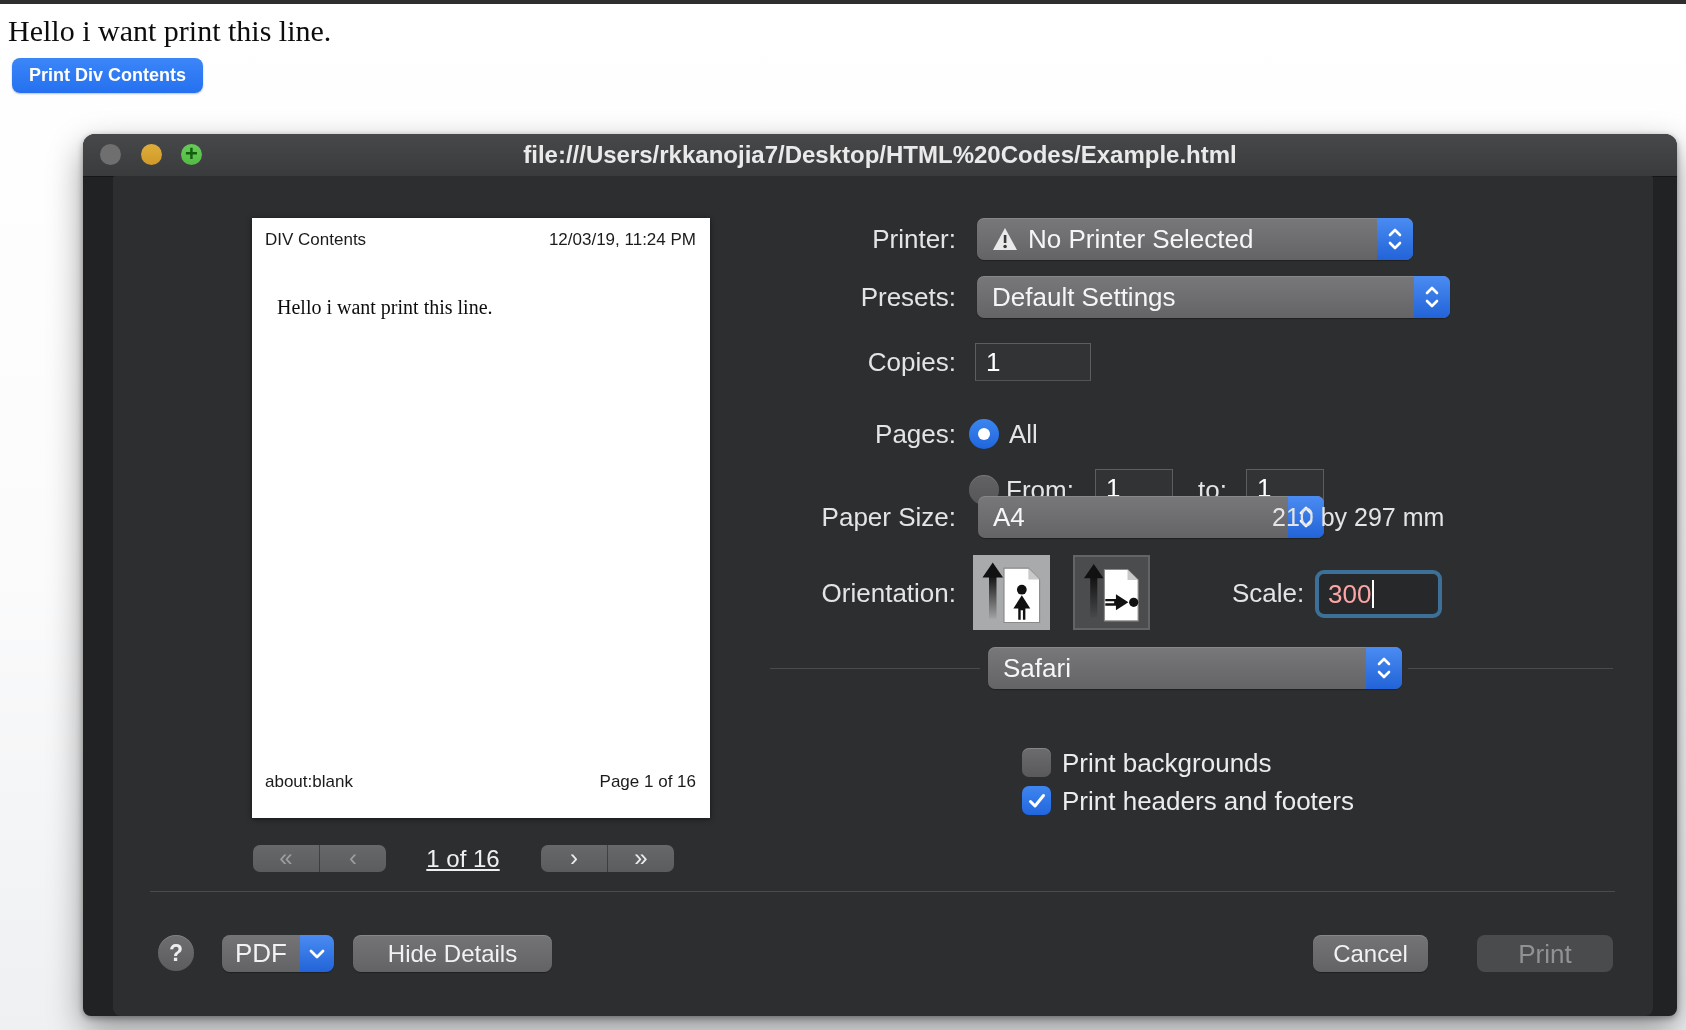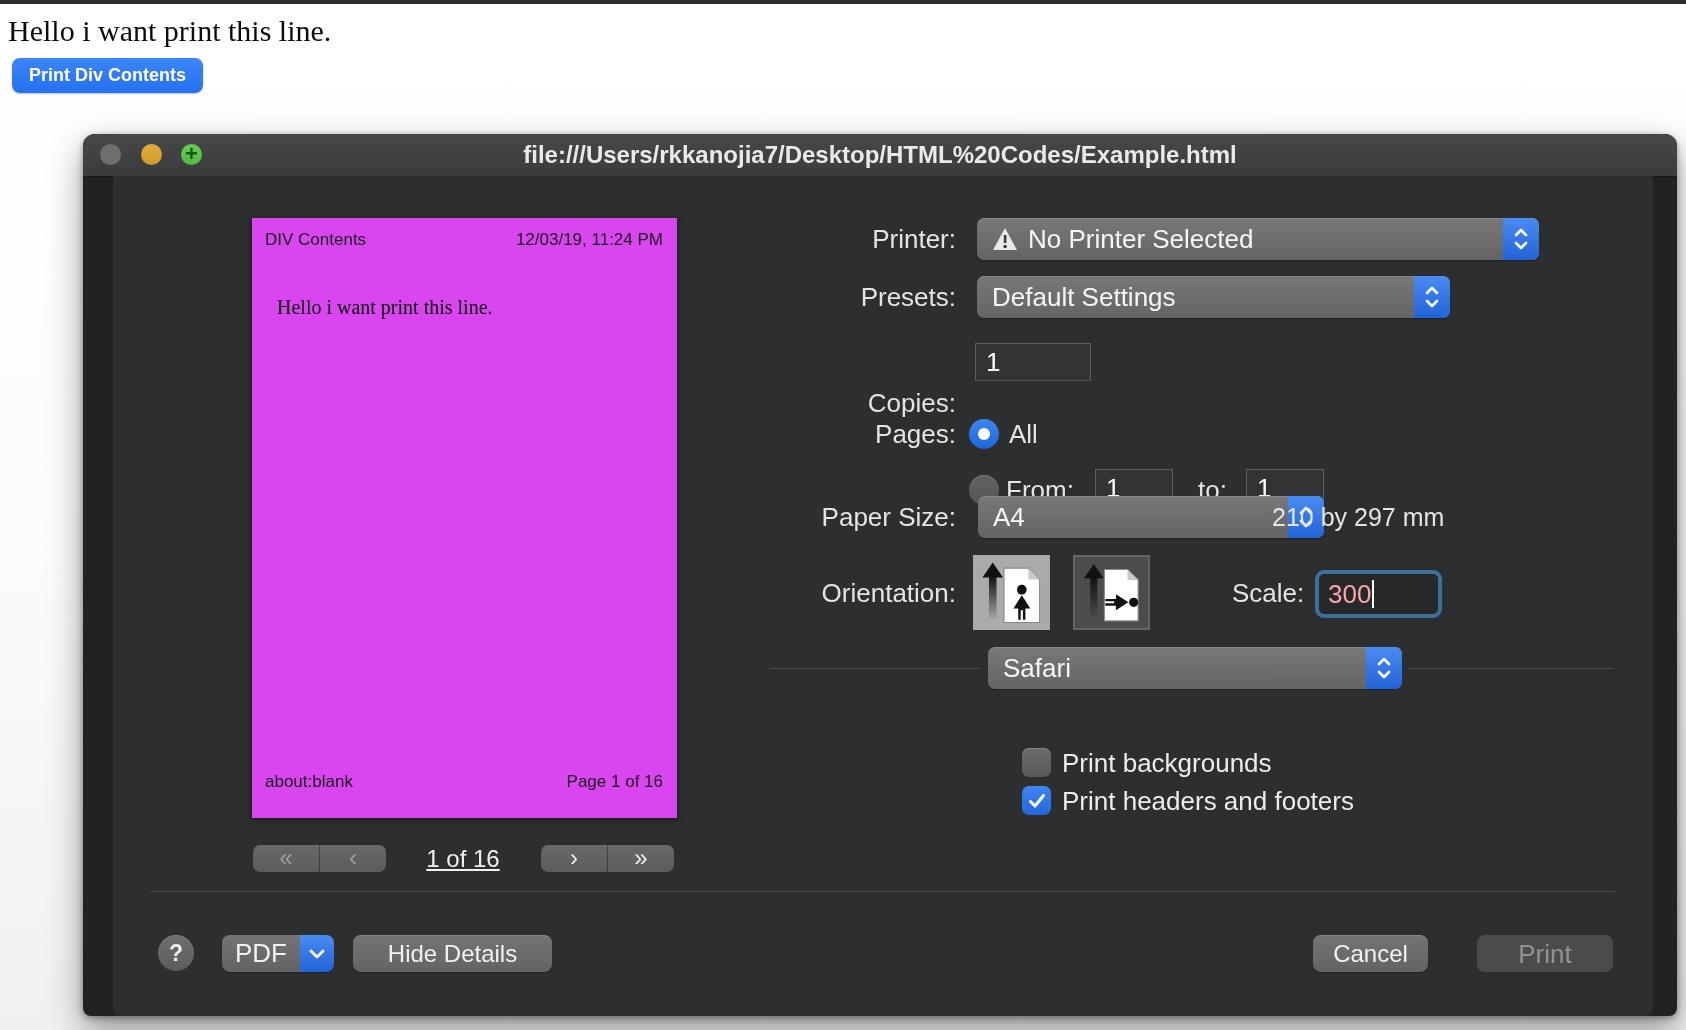--- a/index.html
+++ b/index.html
@@ -28,21 +28,21 @@
   .light-close{left:17px;background:#6f6f70;}
   .light-min{left:58px;background:linear-gradient(180deg,#e0ad3a,#cf9a28);}
   .light-zoom{left:98px;background:linear-gradient(180deg,#66cc55,#53bb45);color:#135c10;
     font-size:22px;line-height:20px;text-align:center;font-weight:700;}
 
   
   .sheet{position:absolute;left:30px;top:42px;width:1540px;height:840px;background:#2d2e30;
     border-radius:2px 2px 8px 8px;}
 
   
-  .preview-page{position:absolute;left:139px;top:42px;width:425px;height:600px;background:#d946ef;
+  .preview-page{position:absolute;left:139px;top:42px;width:458px;height:600px;background:#ffffff;
     box-shadow:0 1px 5px rgba(0,0,0,.55);}
   .pv-row{position:absolute;left:13px;right:14px;display:flex;justify-content:space-between;
     font-size:17px;color:#1b1b1b;}
   .pv-header{top:12px;}
   .pv-footer{bottom:26px;}
   .pv-body{position:absolute;left:25px;top:78px;font-family:"Liberation Serif","DejaVu Serif",serif;
     font-size:20px;color:#0d0d0d;}
 
   
   .seg-group{position:absolute;top:669px;height:27px;width:133px;display:flex;
@@ -147,21 +147,21 @@
         <div class="seg dim">«</div>
         <div class="seg dim">‹</div>
       </div>
       <div class="page-indicator">1 of 16</div>
       <div class="seg-group" style="left:428px;">
         <div class="seg lit">›</div>
         <div class="seg lit">»</div>
       </div>
 
       <div class="flabel" style="top:46px;">Printer:</div>
-      <div class="popup" style="left:864px;top:42px;width:562px;">
+      <div class="popup" style="left:864px;top:42px;width:436px;">
         <span class="popup-text">
           <svg width="26" height="24" viewBox="0 0 26 24">
               <path d="M13 1 L25 23 H1 Z" fill="#e9e9ea"></path>
               <rect x="11.8" y="8" width="2.6" height="8" fill="#3a3a3a"></rect>
               <circle cx="13.1" cy="19.5" r="1.8" fill="#3a3a3a"></circle>
             </svg>
           <span>No Printer Selected</span>
         </span>
         <span class="popup-cap">
           <svg width="16" height="26" viewBox="0 0 16 26">
@@ -177,21 +177,21 @@
             <span>Default Settings</span>
           </span>
         <span class="popup-cap">
           <svg width="16" height="26" viewBox="0 0 16 26">
               <path d="M3 9 L8 4 L13 9" fill="none" stroke="#fff" stroke-width="2.6" stroke-linecap="round" stroke-linejoin="round"></path>
               <path d="M3 17 L8 22 L13 17" fill="none" stroke="#fff" stroke-width="2.6" stroke-linecap="round" stroke-linejoin="round"></path>
             </svg>
         </span>
       </div>
 
-      <div class="flabel" style="top:169px;margin-top:41px;">Copies:</div>
+      <div class="flabel" style="top:169px;">Copies:</div>
       <input class="field" style="left: 862px; top: 167px; width: 116px;" value="1">
 
       <div class="flabel" style="top:241px;">Pages:</div>
       <div class="radio on" style="left:856px;top:243px;"></div>
       <div class="ftext" style="left:896px;top:241px;">All</div>
       <div class="radio off" style="left:856px;top:299px;"></div>
       <div class="ftext" style="left:893px;top:297px;">From:</div>
       <input class="field" style="left: 982px; top: 293px; width: 78px;" value="1">
       <div class="ftext" style="left:1085px;top:297px;">to:</div>
       <input class="field" style="left: 1133px; top: 293px; width: 78px;" value="1">

